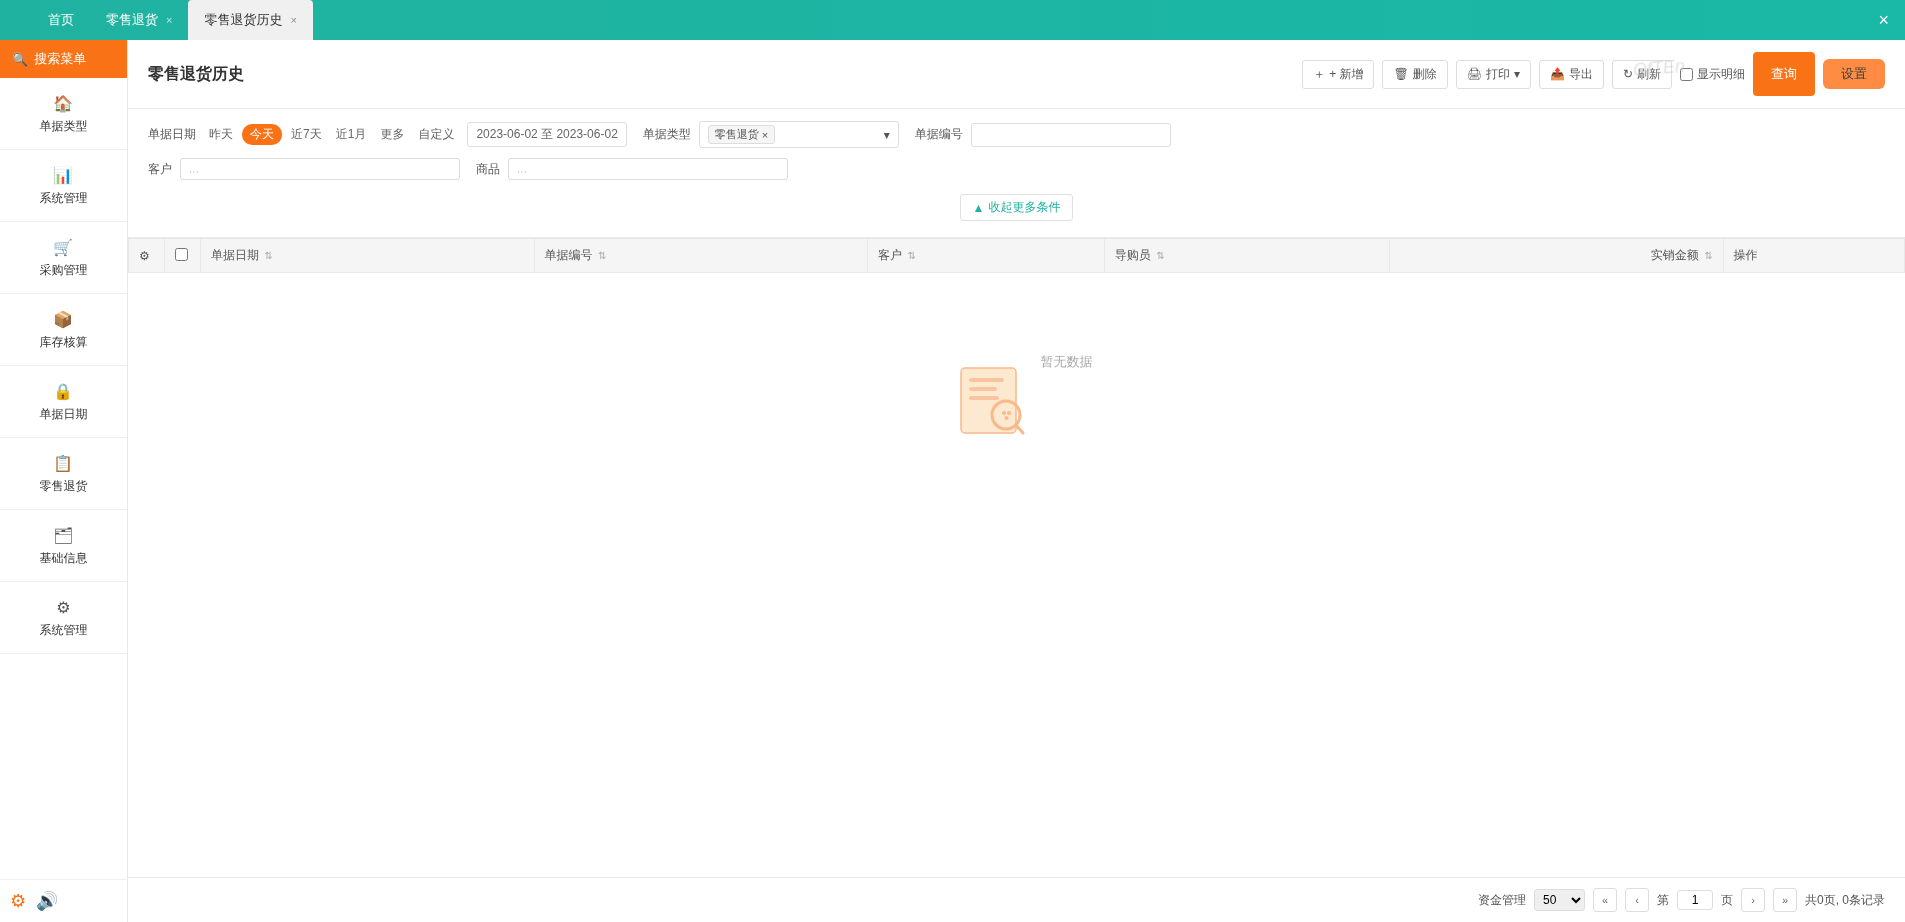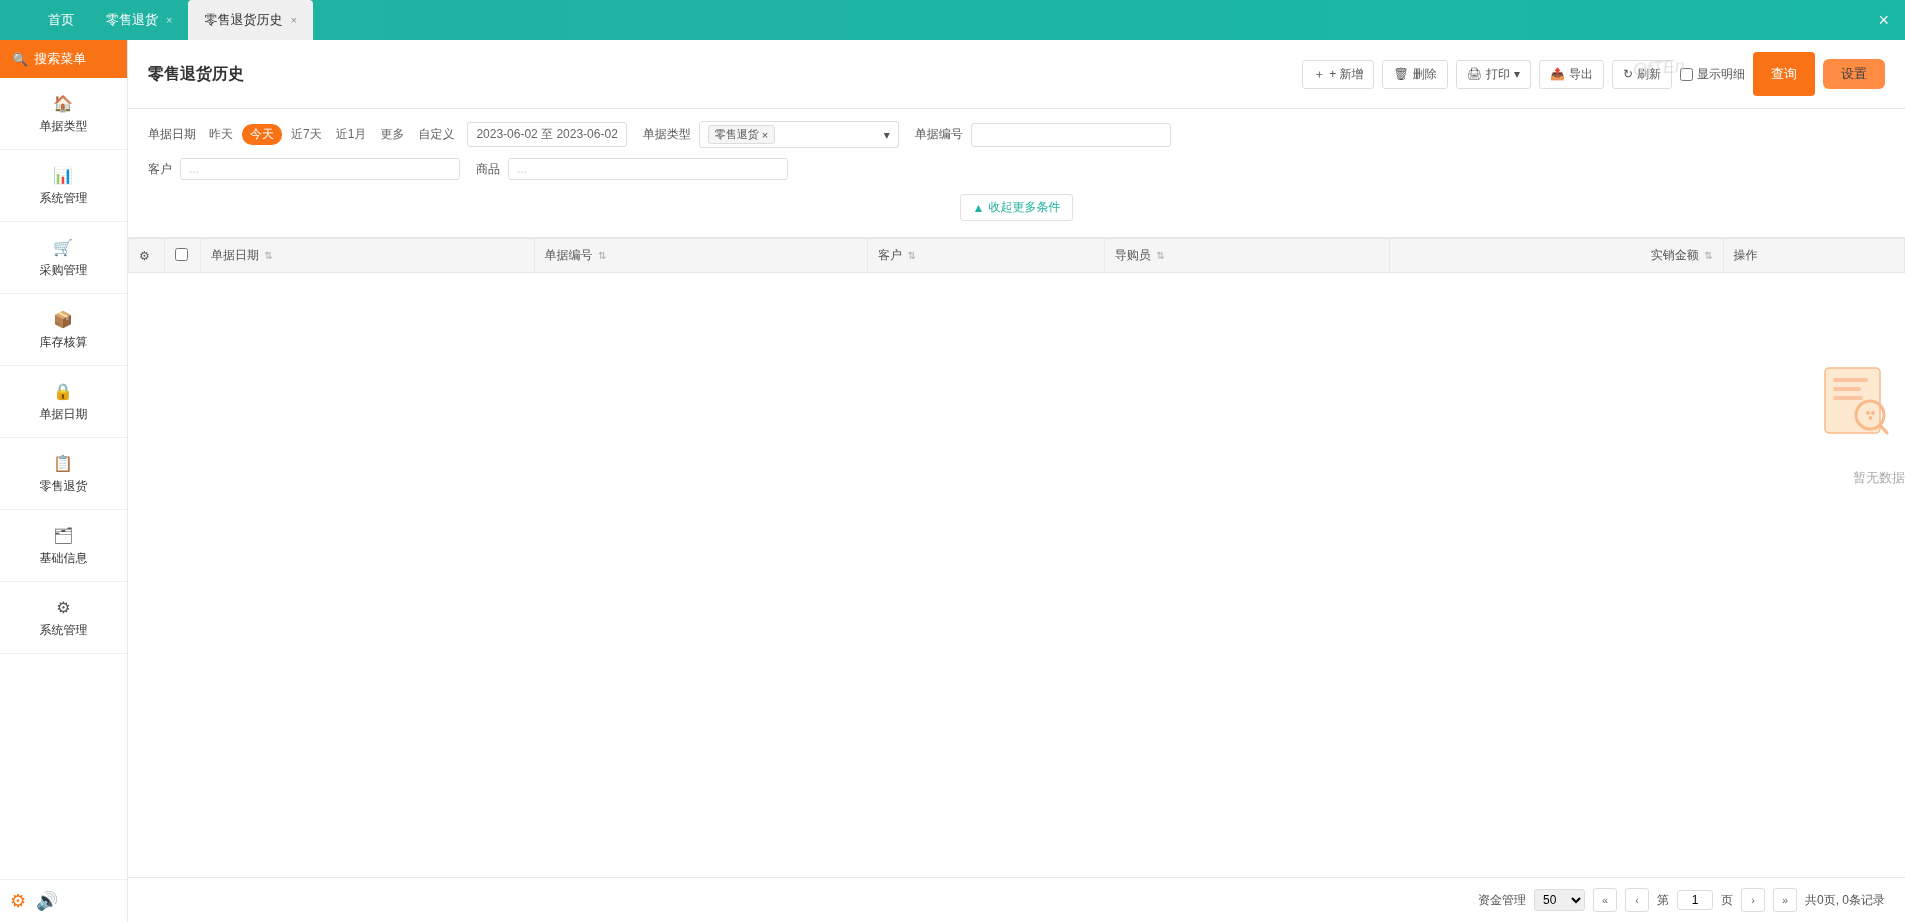--- a/index.html
+++ b/index.html
@@ -303,22 +303,22 @@
     }
     .th-gear {
       width: 36px;
       text-align: center;
     }
     .th-checkbox { width: 36px; text-align: center; }
 
     
     .empty-state {
       display: flex;
-      flex-direction: column;
-      align-items: flex-end;
+      flex-direction: row;
+      align-items: flex-start;
       justify-content: center;
       padding: 80px 0;
       color: #bbb;
     }
     .empty-icon {
       width: 100px;
       height: 100px;
       margin-bottom: 16px;
     }
     .empty-text { font-size: 13px; color: #aaa; }

